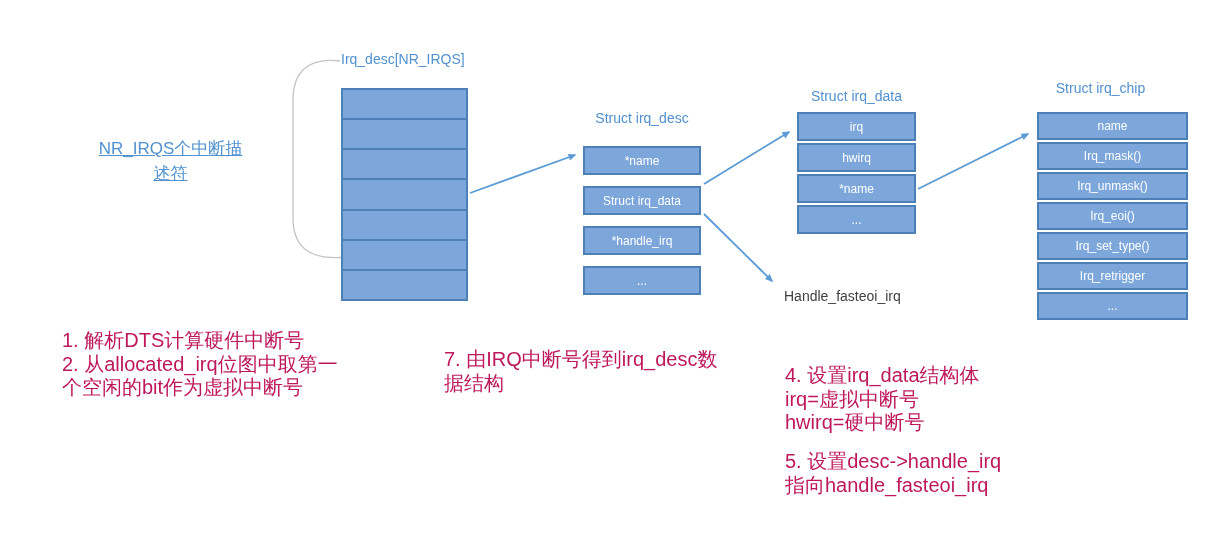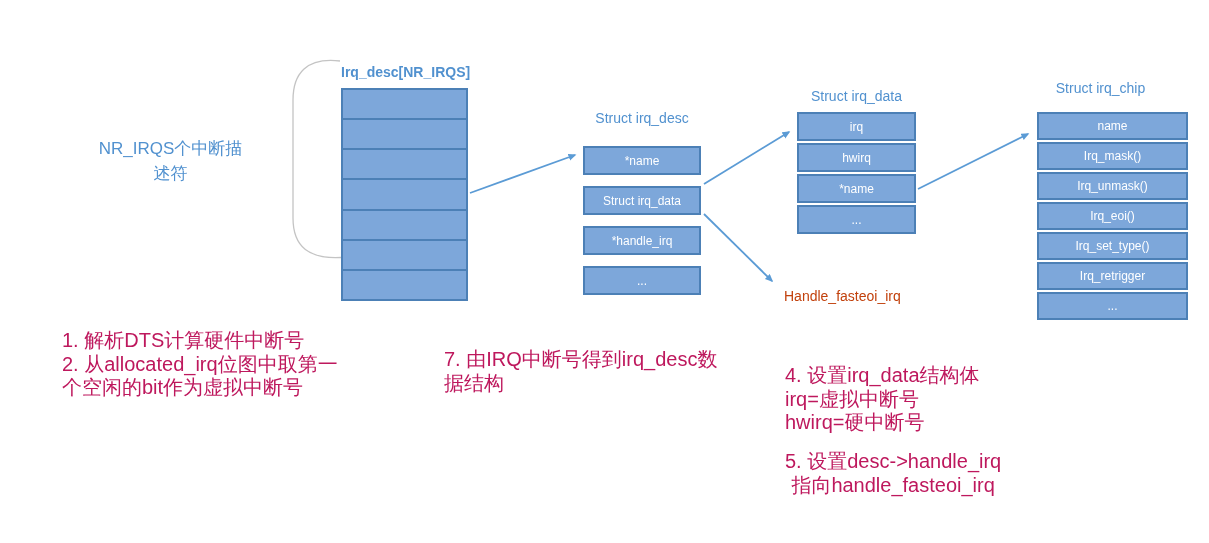--- a/index.html
+++ b/index.html
@@ -3,24 +3,24 @@
 <meta charset="utf-8">
 <style>
   html,body{margin:0;padding:0;background:#ffffff;}
   .canvas{
     position:relative;width:1209px;height:543px;background:#ffffff;
     font-family:"Liberation Sans","DejaVu Sans",sans-serif;overflow:hidden;
   }
   .overlay{position:absolute;left:0;top:0;width:1209px;height:543px;pointer-events:none;}
   .left-note{
     position:absolute;left:68px;top:136px;width:205px;text-align:center;
-    font-size:17px;line-height:25px;color:#5191CF;white-space:pre-line;
+    font-size:17px;line-height:25px;color:#5191CF;white-space:pre-line;text-decoration:underline;
   }
   .array-label{
-    position:absolute;left:341px;top:51px;font-size:14px;color:#5191CF;font-weight:700;margin-top:13px;
+    position:absolute;left:341px;top:51px;font-size:14px;color:#5191CF;font-weight:400;
   }
   .array-box{
     position:absolute;left:341px;top:88px;width:127px;height:213px;
     background:#7DA7DA;border:2px solid #4C80B6;box-sizing:border-box;
     display:flex;flex-direction:column;
   }
   .array-row{flex:1;border-bottom:2px solid #4C80B6;}
   .array-row:last-child{border-bottom:none;}
   .struct-title{
     position:absolute;font-size:14px;color:#5191CF;text-align:center;
@@ -29,29 +29,29 @@
   .cell{
     background:#7DA7DA;border:2px solid #4C80B6;box-sizing:border-box;
     color:#ffffff;font-size:12px;display:flex;align-items:center;justify-content:center;
     margin-bottom:2px;
   }
   .cell:last-child{margin-bottom:0;}
   .t0 .cell{width:118px;height:29px;margin-top:9px;}
   .t1 .cell{width:119px;height:29px;}
   .t2 .cell{width:151px;height:28px;}
   .handler-label{
-    position:absolute;left:784px;top:288px;font-size:14px;color:#c2410c;
+    position:absolute;left:784px;top:288px;font-size:14px;color:#404040;
   }
   .note{
     position:absolute;font-size:20px;line-height:23.5px;color:#be185d;white-space:pre-line;
   }
   .note-1{left:62px;top:329px;}
   .note-3{left:444px;top:348px;}
   .note-4{left:785px;top:364px;}
-  .note-5{left:785px;top:450px;text-align:center;}
+  .note-5{left:785px;top:450px;}
 </style>
 </head>
 <body>
 
 <div class="canvas">
 
   <svg class="overlay" viewBox="0 0 1209 543" xmlns="http://www.w3.org/2000/svg">
     <defs>
       <marker id="ah" markerWidth="9" markerHeight="8" refX="6.5" refY="3.5" orient="auto" markerUnits="userSpaceOnUse">
         <path d="M0,0 L8,3.5 L0,7 z" fill="#5B9BD5"></path>

